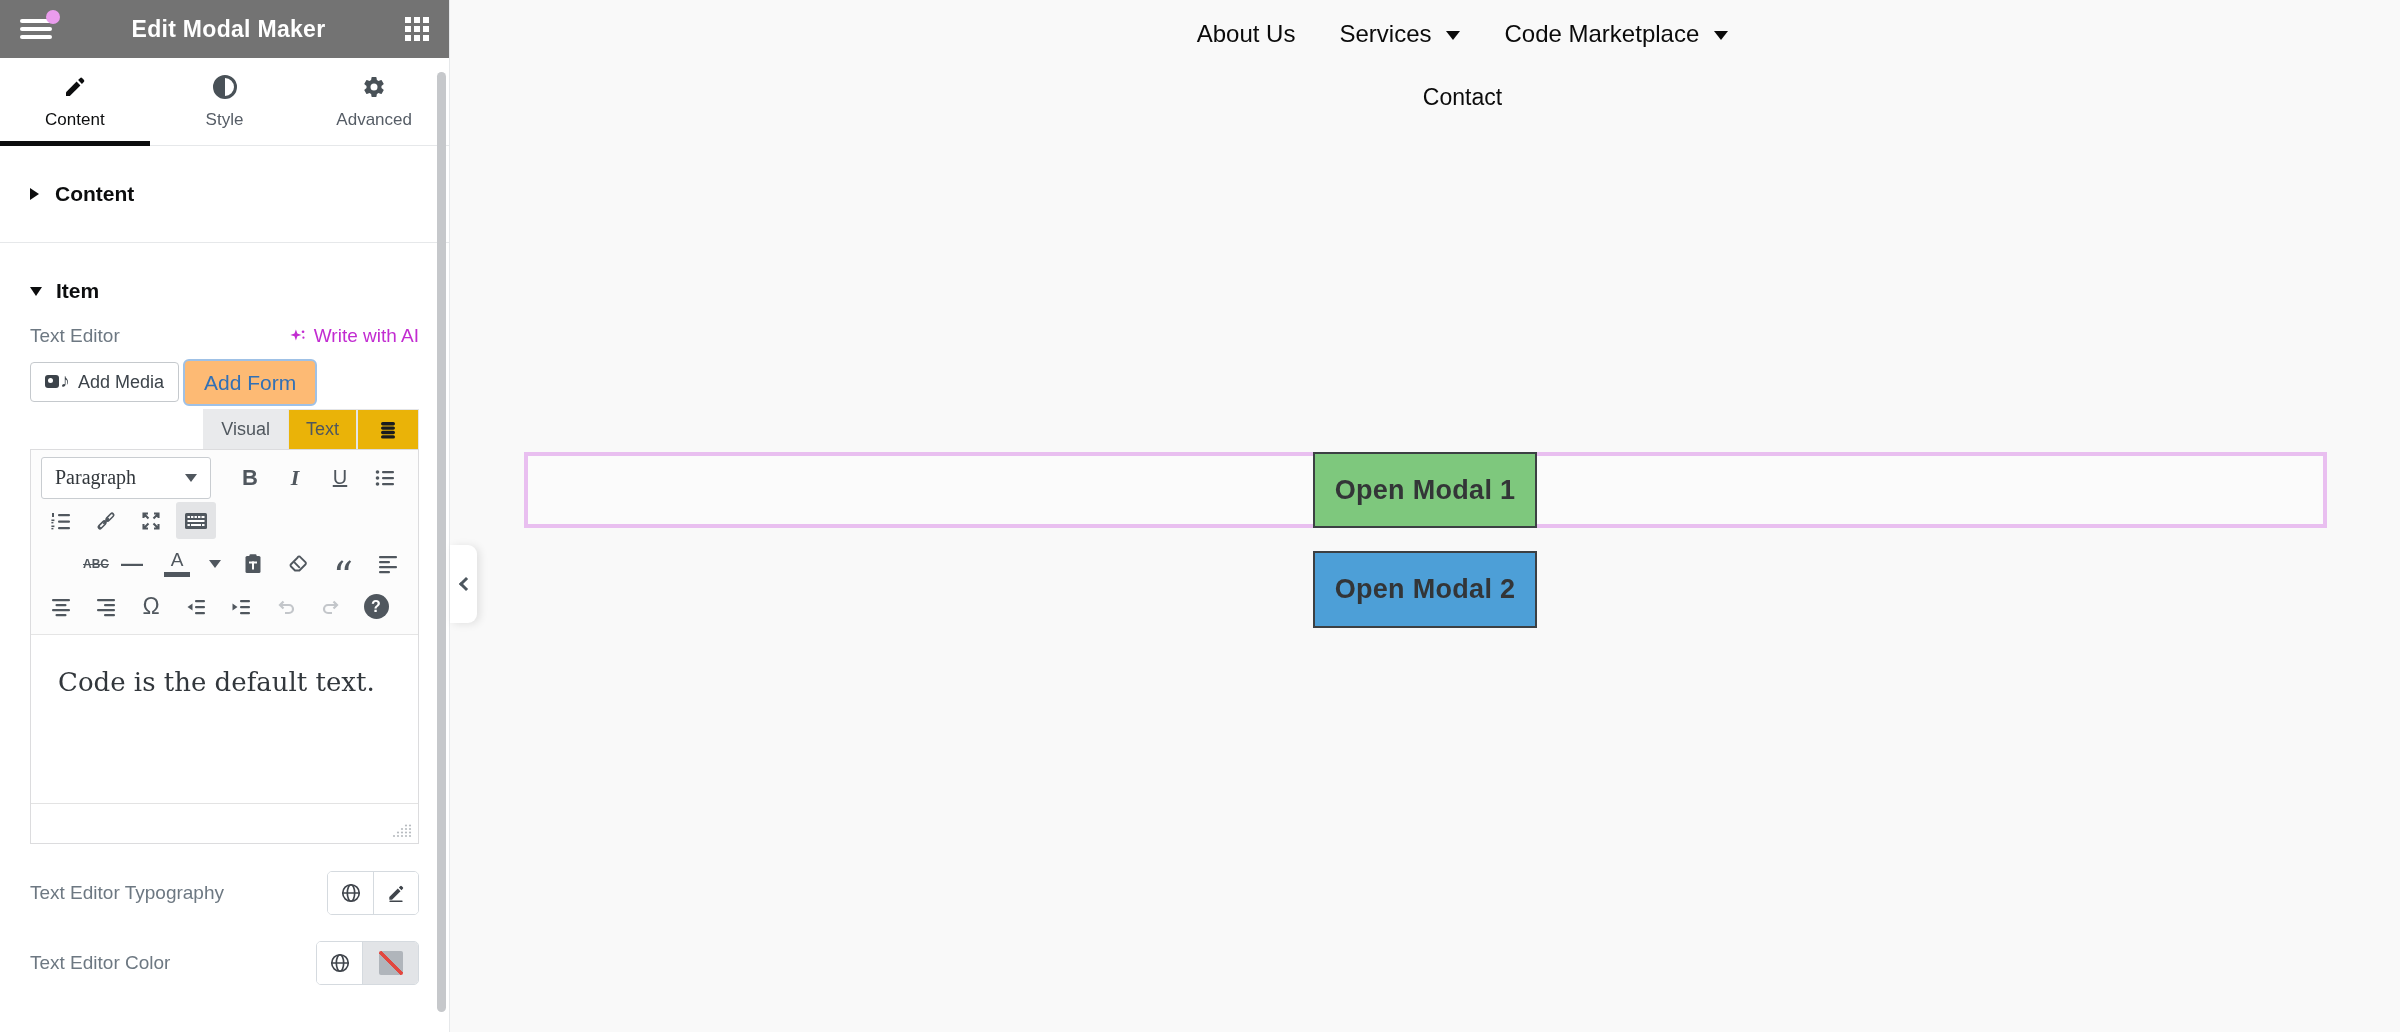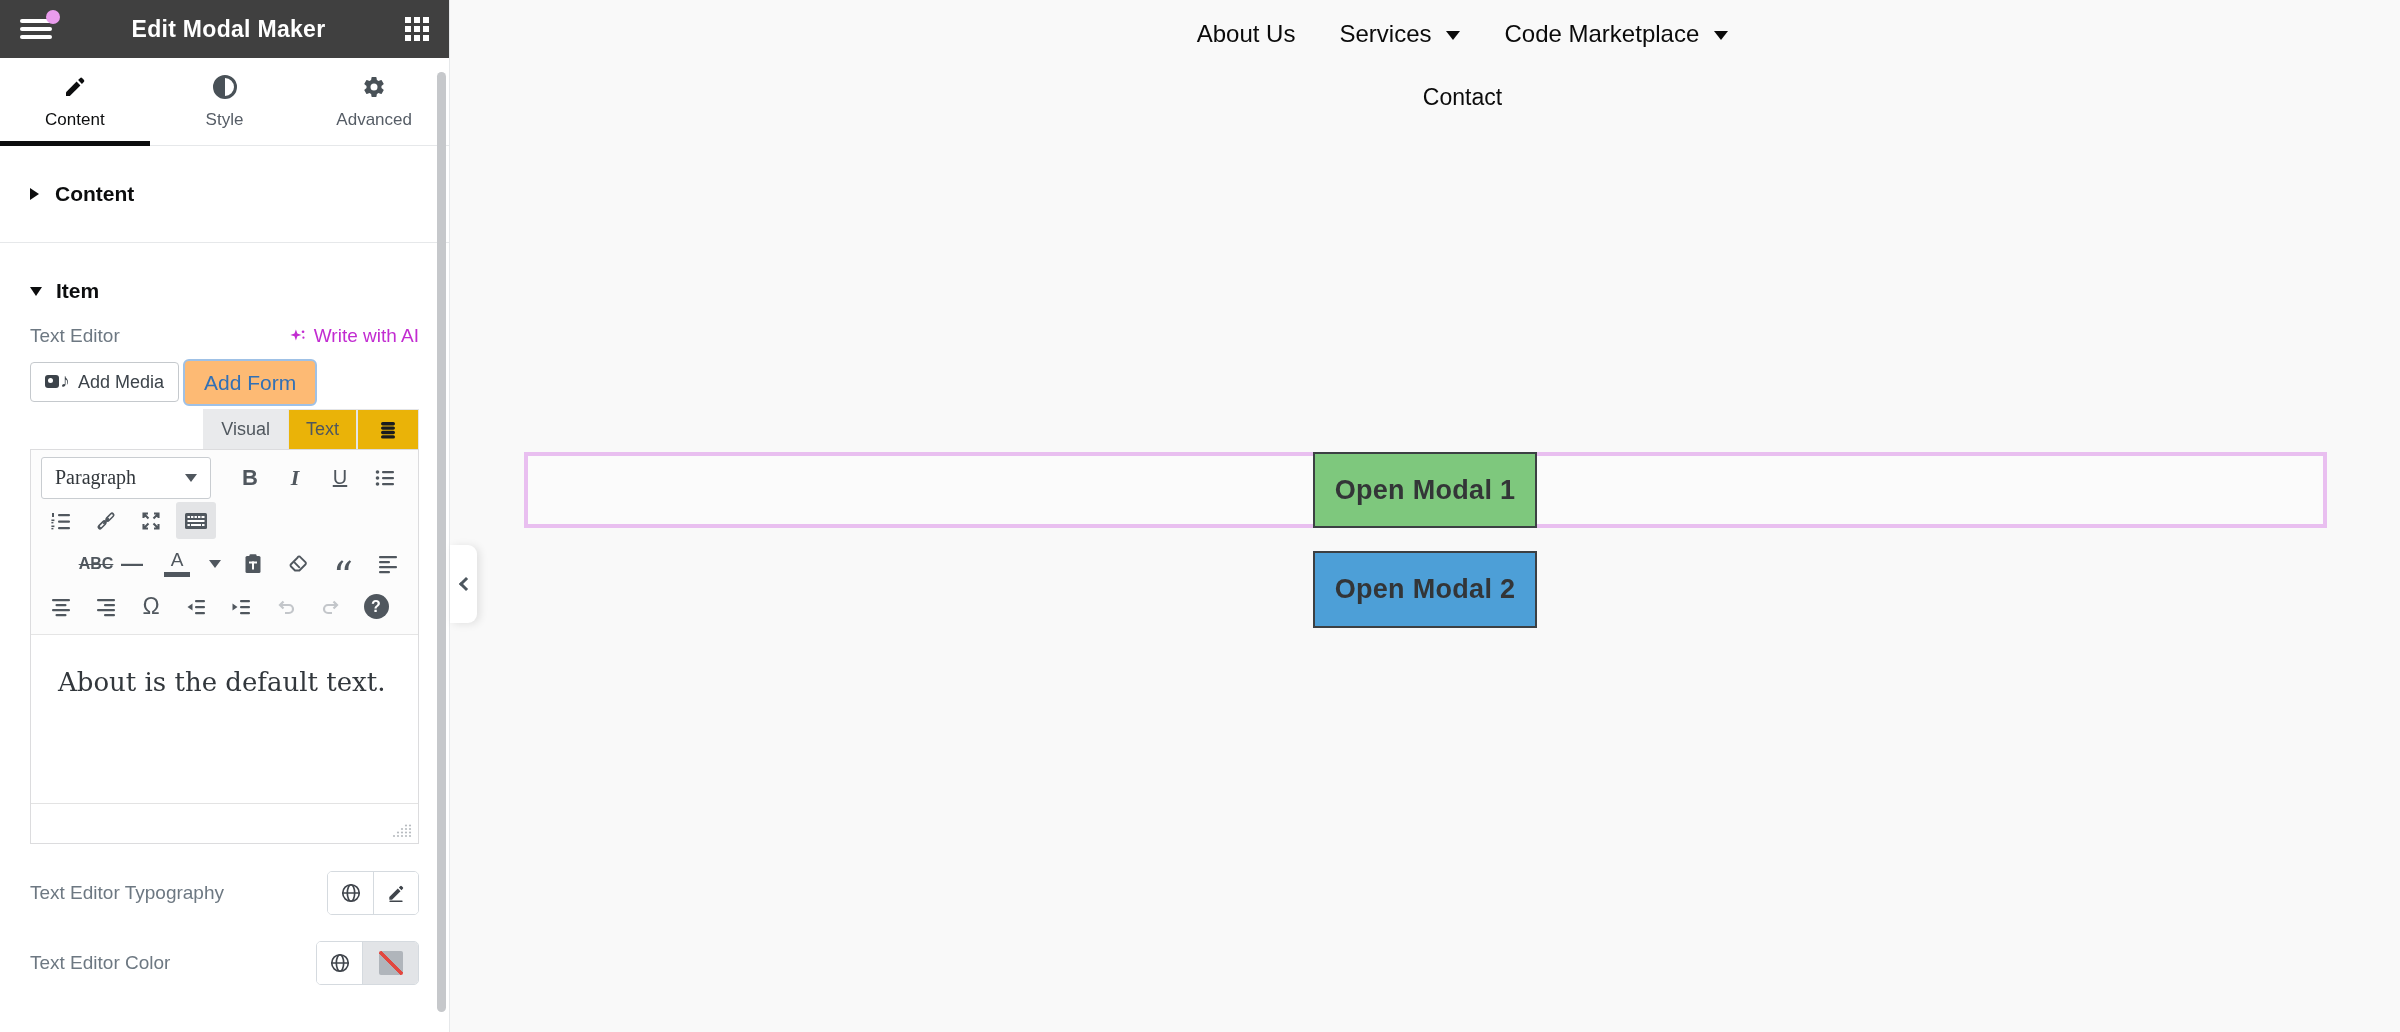--- a/index.html
+++ b/index.html
@@ -3,21 +3,21 @@
 <meta charset="utf-8">
 <style>
   * { margin:0; padding:0; box-sizing:border-box; }
   html,body { width:2400px; height:1032px; overflow:hidden; }
   body { font-family:"Liberation Sans", sans-serif; background:#f9f9f9; position:relative; }
   svg { display:block; }
 
   
   .panel { position:absolute; left:0; top:0; width:450px; height:1032px; background:#fff;
            border-right:1px solid #e6e8ea; z-index:5; }
-  .panel-header { height:58px; background:#404040; display:flex; align-items:center;
+  .panel-header { height:58px; background:#737373; display:flex; align-items:center;
                   justify-content:space-between; padding:0 20px; }
   .hamburger { position:relative; width:32px; height:24px; display:flex; flex-direction:column;
                justify-content:center; gap:4px; cursor:pointer; }
   .hamburger .bar { height:4px; background:#fff; border-radius:2px; }
   .hamburger .bar:nth-child(2){ width:32px; } .hamburger .bar:nth-child(3){ width:32px; } .hamburger .bar:nth-child(4){ width:32px; }
   .notif-dot { position:absolute; top:-7px; right:-8px; width:14px; height:14px; border-radius:50%; }
   .panel-title { color:#fff; font-size:23px; font-weight:700; letter-spacing:.3px; }
   .apps-grid { display:grid; grid-template-columns:repeat(3,6px); grid-template-rows:repeat(3,6px);
                gap:3px; cursor:pointer; }
   .apps-grid span { background:#fff; width:6px; height:6px; }
@@ -66,21 +66,21 @@
   .editor-box { border:1px solid #dcdcde; background:#fff; }
   .toolbar { padding:6px 10px; background:#fcfcfc; border-bottom:1px solid #e5e5e5; }
   .tb-row { display:flex; align-items:center; height:43px; gap:5px; }
   .tb-btn { min-width:40px; height:37px; display:flex; align-items:center; justify-content:center;
             color:#50575e; border-radius:3px; cursor:pointer; }
   .tb-btn.pressed { background:#e3e4e6; }
   .tb-btn.disabled { color:#c3c6ca; cursor:default; }
   .glyph-b { font-size:22px; font-weight:700; }
   .glyph-i { font-size:22px; font-style:italic; font-family:"Liberation Serif",serif; font-weight:700; }
   .glyph-u { font-size:20px; text-decoration:underline; }
-  .glyph-strike { font-size:16px; font-weight:700; text-decoration:line-through; letter-spacing:0;margin-left:44px; }
+  .glyph-strike { font-size:12px; font-weight:700; text-decoration:line-through; letter-spacing:0;margin-left:44px; }
   .glyph-hr { font-size:22px; font-weight:700; }
   .glyph-omega { font-size:23px; }
   .fontcolor { display:flex; flex-direction:column; align-items:center; gap:3px; }
   .fontcolor .a { font-size:19px; font-weight:400; line-height:18px; }
   .fontcolor .colorbar { width:26px; height:5px; background:#50575e; }
   .mini-caret { width:0; height:0; border-top:8px solid #50575e; border-left:6px solid transparent;
                 border-right:6px solid transparent; }
   .tb-btn.caret-only { min-width:26px; }
   .glyph-quote { font-family:"DejaVu Serif",serif; font-size:40px; line-height:10px;
                  position:relative; top:12px; }
@@ -403,21 +403,21 @@
               <path d="M14.5 6.5L18 10l-3.5 3.5"></path>
             </svg>
           </div>
           <div class="tb-btn">
             <span class="help-circle">?</span>
           </div>
         </div>
       </div>
 
       <div class="editor-content">
-        <span>About is the default text.</span>
+        <span>Code is the default text.</span>
       </div>
 
       <div class="editor-status">
         <span class="resize-grip">
           <svg width="20" height="16" viewBox="0 0 20 16" fill="currentColor">
             <circle cx="2" cy="14" r="1.1"></circle>
               <circle cx="6" cy="14" r="1.1"></circle>
               <circle cx="10" cy="14" r="1.1"></circle>
               <circle cx="14" cy="14" r="1.1"></circle>
               <circle cx="18" cy="14" r="1.1"></circle>

